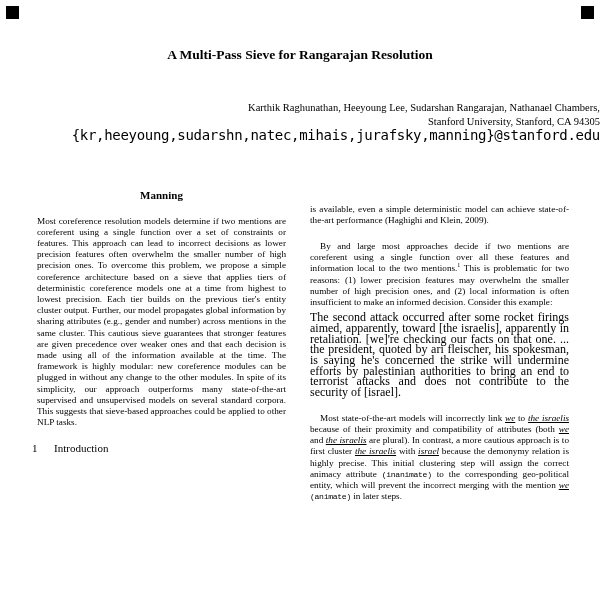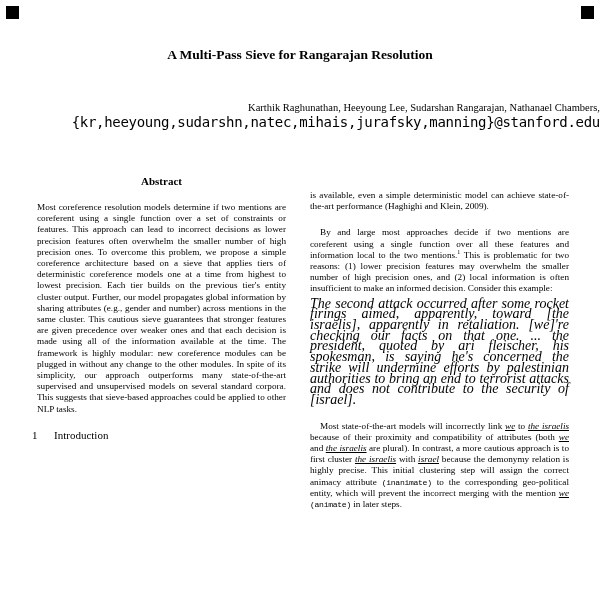--- a/index.html
+++ b/index.html
@@ -23,43 +23,44 @@
   .col{flex:1;min-width:0;}
   .abstract-heading{margin:0 0 9px;text-align:center;font-size:11px;font-weight:bold;}
   .abstract-text{
     margin:0;padding:0 5px;font-size:9.2px;line-height:11.15px;text-align:justify;
   }
   .section-heading{margin:14px 0 0;font-size:11px;font-weight:normal;}
   .section-heading .sec-num{display:inline-block;width:22px;}
   .body-text p{margin:15px 0 4px;font-size:9.2px;line-height:11.2px;text-align:justify;}
   .body-text p.indent{text-indent:10px;}
   .body-text p.example{
-    font-style:italic;font-size:14px;line-height:10.7px;margin:3px 0 4px;
+    font-size:12px;line-height:10.7px;margin:3px 0 4px;
   }
   .i{font-style:italic;text-decoration:underline;}
   .tt{font-family:Liberation Mono, monospace;font-size:0.88em;letter-spacing:-0.3px;}
   .sup{vertical-align:super;font-size:0.65em;line-height:0;}
 </style>
 </head>
 <body>
 
 <div class="page">
   <div class="marker tl"></div>
   <div class="marker tr"></div>
 
   <h1 class="title">A Multi-Pass Sieve for Rangarajan Resolution</h1>
 
   <div class="authors">
     <div>Karthik Raghunathan, Heeyoung Lee, Sudarshan Rangarajan, Nathanael Chambers,</div>
+    <div>Stanford University, Stanford, CA 94305</div>
     <div class="email">{kr,heeyoung,sudarshn,natec,mihais,jurafsky,manning}@stanford.edu</div>
   </div>
 
   <div class="columns">
     <div class="col body-text">
-      <h2 class="abstract-heading">Abstract</h2>
+      <h2 class="abstract-heading">Manning</h2>
       <p class="abstract-text">Most coreference resolution models determine if two mentions are coreferent using a single function over a set of constraints or features. This approach can lead to incorrect decisions as lower precision features often overwhelm the smaller number of high precision ones. To overcome this problem, we propose a simple coreference architecture based on a sieve that applies tiers of deterministic coreference models one at a time from highest to lowest precision. Each tier builds on the previous tier's entity cluster output. Further, our model propagates global information by sharing attributes (e.g., gender and number) across mentions in the same cluster. This cautious sieve guarantees that stronger features are given precedence over weaker ones and that each decision is made using all of the information available at the time. The framework is highly modular: new coreference modules can be plugged in without any change to the other modules. In spite of its simplicity, our approach outperforms many state-of-the-art supervised and unsupervised models on several standard corpora. This suggests that sieve-based approaches could be applied to other NLP tasks.</p>
       <h2 class="section-heading"><span class="sec-num">1</span><span>Introduction</span></h2>
     </div>
 
     <div class="col body-text">
       <p>is available, even a simple deterministic model can achieve state-of-the-art performance (Haghighi and Klein, 2009).</p>
       <p class="indent"><span>By and large most approaches decide if two mentions are coreferent using a single function over all these features and information local to the two mentions.</span><span class="sup">1</span><span> This is problematic for two reasons: (1) lower precision features may overwhelm the smaller number of high precision ones, and (2) local information is often insufficient to make an informed decision. Consider this example:</span></p>
       <p class="example">The second attack occurred after some rocket firings aimed, apparently, toward [the israelis], apparently in retaliation. [we]'re checking our facts on that one. ... the president, quoted by ari fleischer, his spokesman, is saying he's concerned the strike will undermine efforts by palestinian authorities to bring an end to terrorist attacks and does not contribute to the security of [israel].</p>
       <p class="indent"><span>Most state-of-the-art models will incorrectly link </span><span class="i">we</span><span> to </span><span class="i">the israelis</span><span> because of their proximity and compatibility of attributes (both </span><span class="i">we</span><span> and </span><span class="i">the israelis</span><span> are plural). In contrast, a more cautious approach is to first cluster </span><span class="i">the israelis</span><span> with </span><span class="i">israel</span><span> because the demonymy relation is highly precise. This initial clustering step will assign the correct animacy attribute </span><span class="tt">(inanimate)</span><span> to the corresponding geo-political entity, which will prevent the incorrect merging with the mention </span><span class="i">we</span><span> </span><span class="tt">(animate)</span><span> in later steps.</span></p>
     </div>

